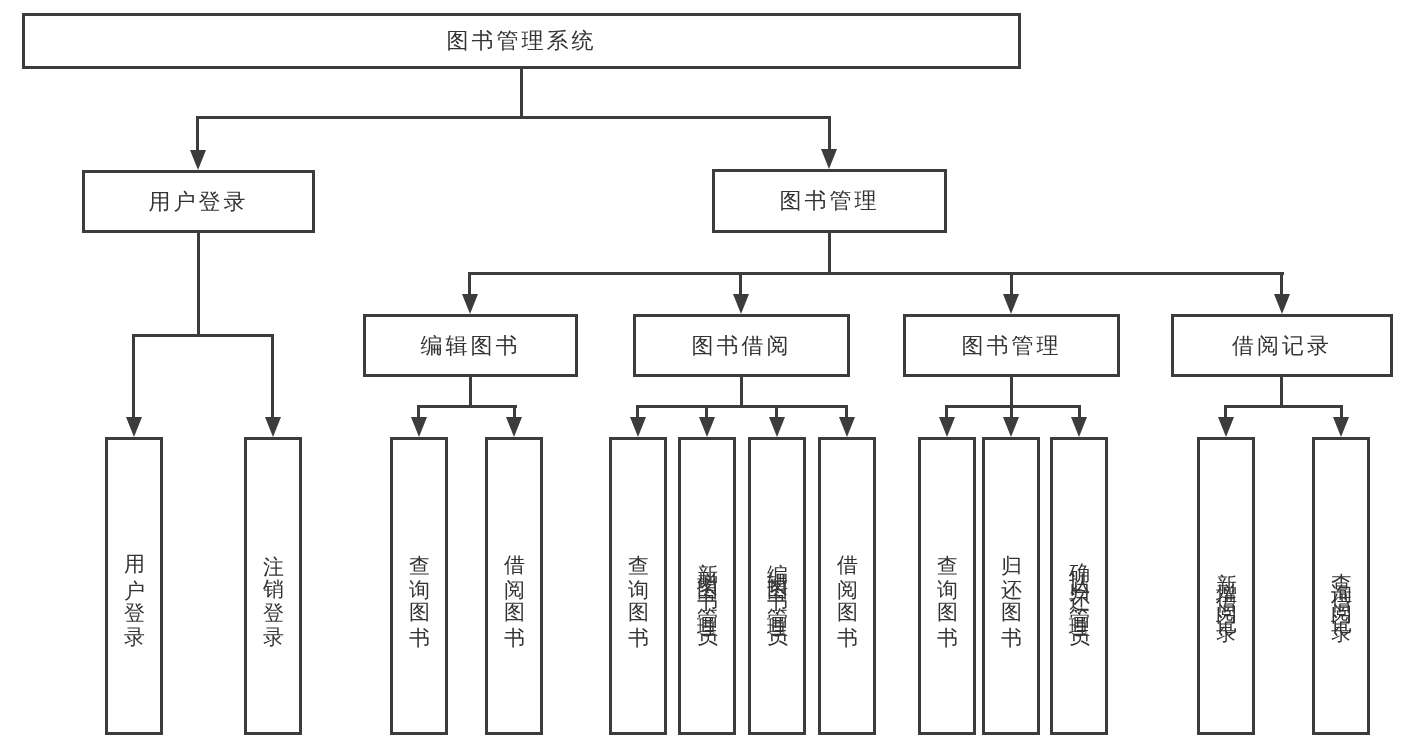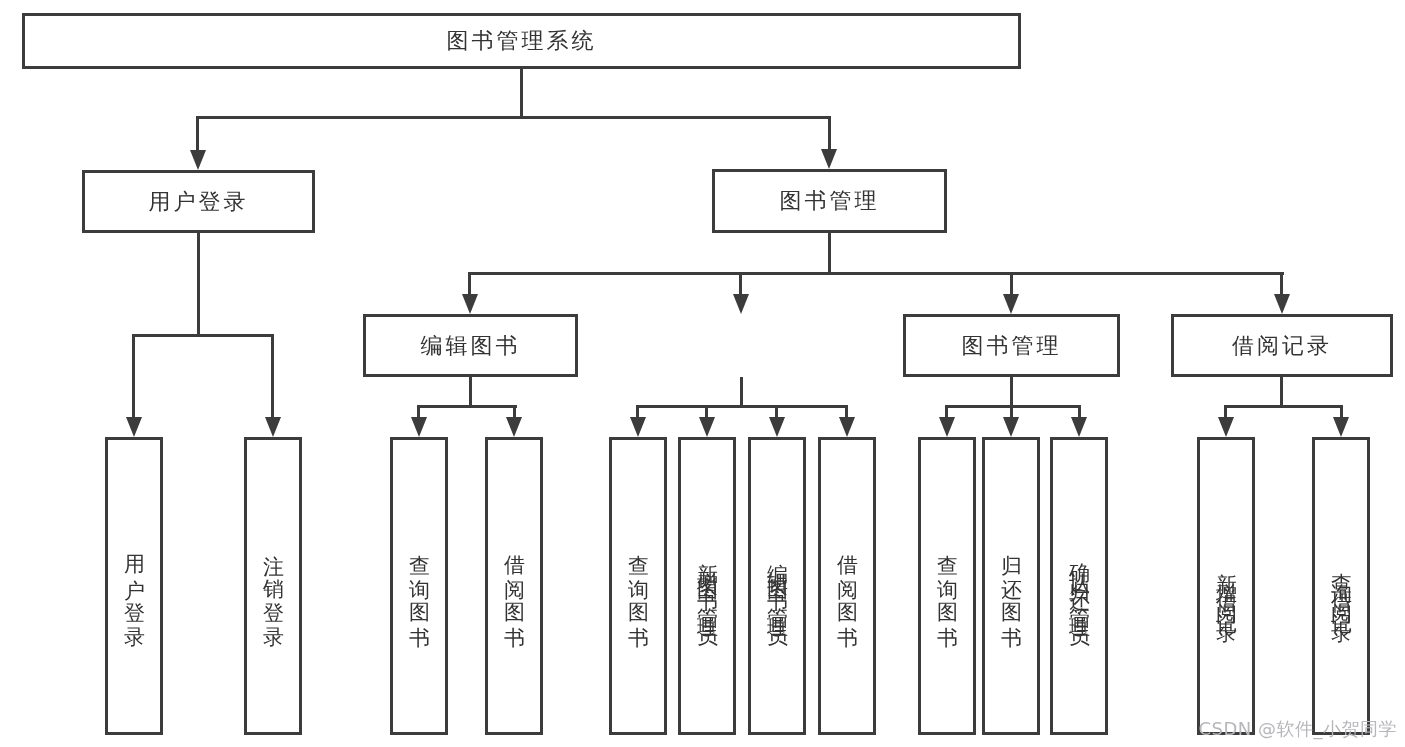--- a/index.html
+++ b/index.html
@@ -64,20 +64,23 @@
 
   <div class="box hbox pos-ul">
     <span class="lbl">用户登录</span>
   </div>
   <div class="box hbox pos-bm">
     <span class="lbl">图书管理</span>
   </div>
 
   <div class="box hbox pos-s0">
     <span class="lbl">编辑图书</span>
+  </div>
+  <div class="box hbox pos-s1">
+    <span class="lbl">图书借阅</span>
   </div>
   <div class="box hbox pos-s2">
     <span class="lbl">图书管理</span>
   </div>
   <div class="box hbox pos-s3">
     <span class="lbl">借阅记录</span>
   </div>
 
   <div class="box leaf vt4 pos-l1">
     <span class="lbl">用户登录</span>
@@ -171,15 +174,14 @@
   <div class="ln" style="left:1078px; top:405px; width:3px;  height:14px;"></div>
   <div class="ar" style="left:1071px; top:417px;"></div>
 
   <div class="ln" style="left:1280px; top:377px; width:3px;  height:30px;"></div>
   <div class="ln" style="left:1224px; top:405px; width:119px; height:3px;"></div>
   <div class="ln" style="left:1224px; top:405px; width:3px;  height:14px;"></div>
   <div class="ar" style="left:1218px; top:417px;"></div>
   <div class="ln" style="left:1340px; top:405px; width:3px;  height:14px;"></div>
   <div class="ar" style="left:1333px; top:417px;"></div>
 
-  <div class="watermark">CSDN @软件_小贺同学</div>
 
 </div>
 
 </body></html>

